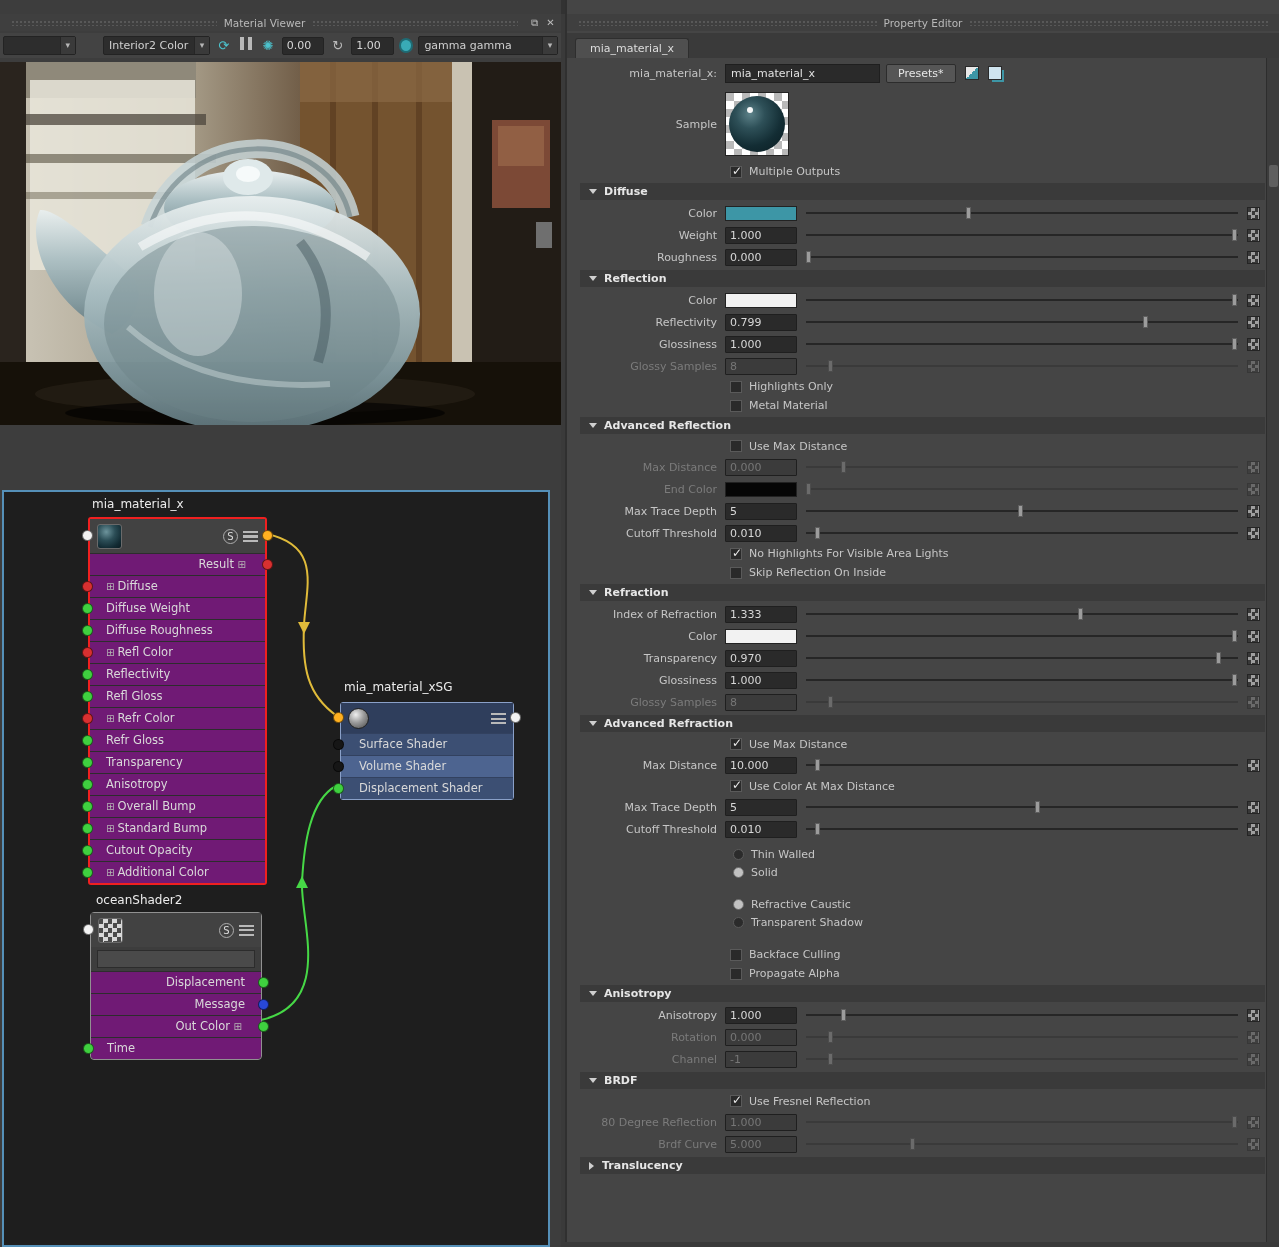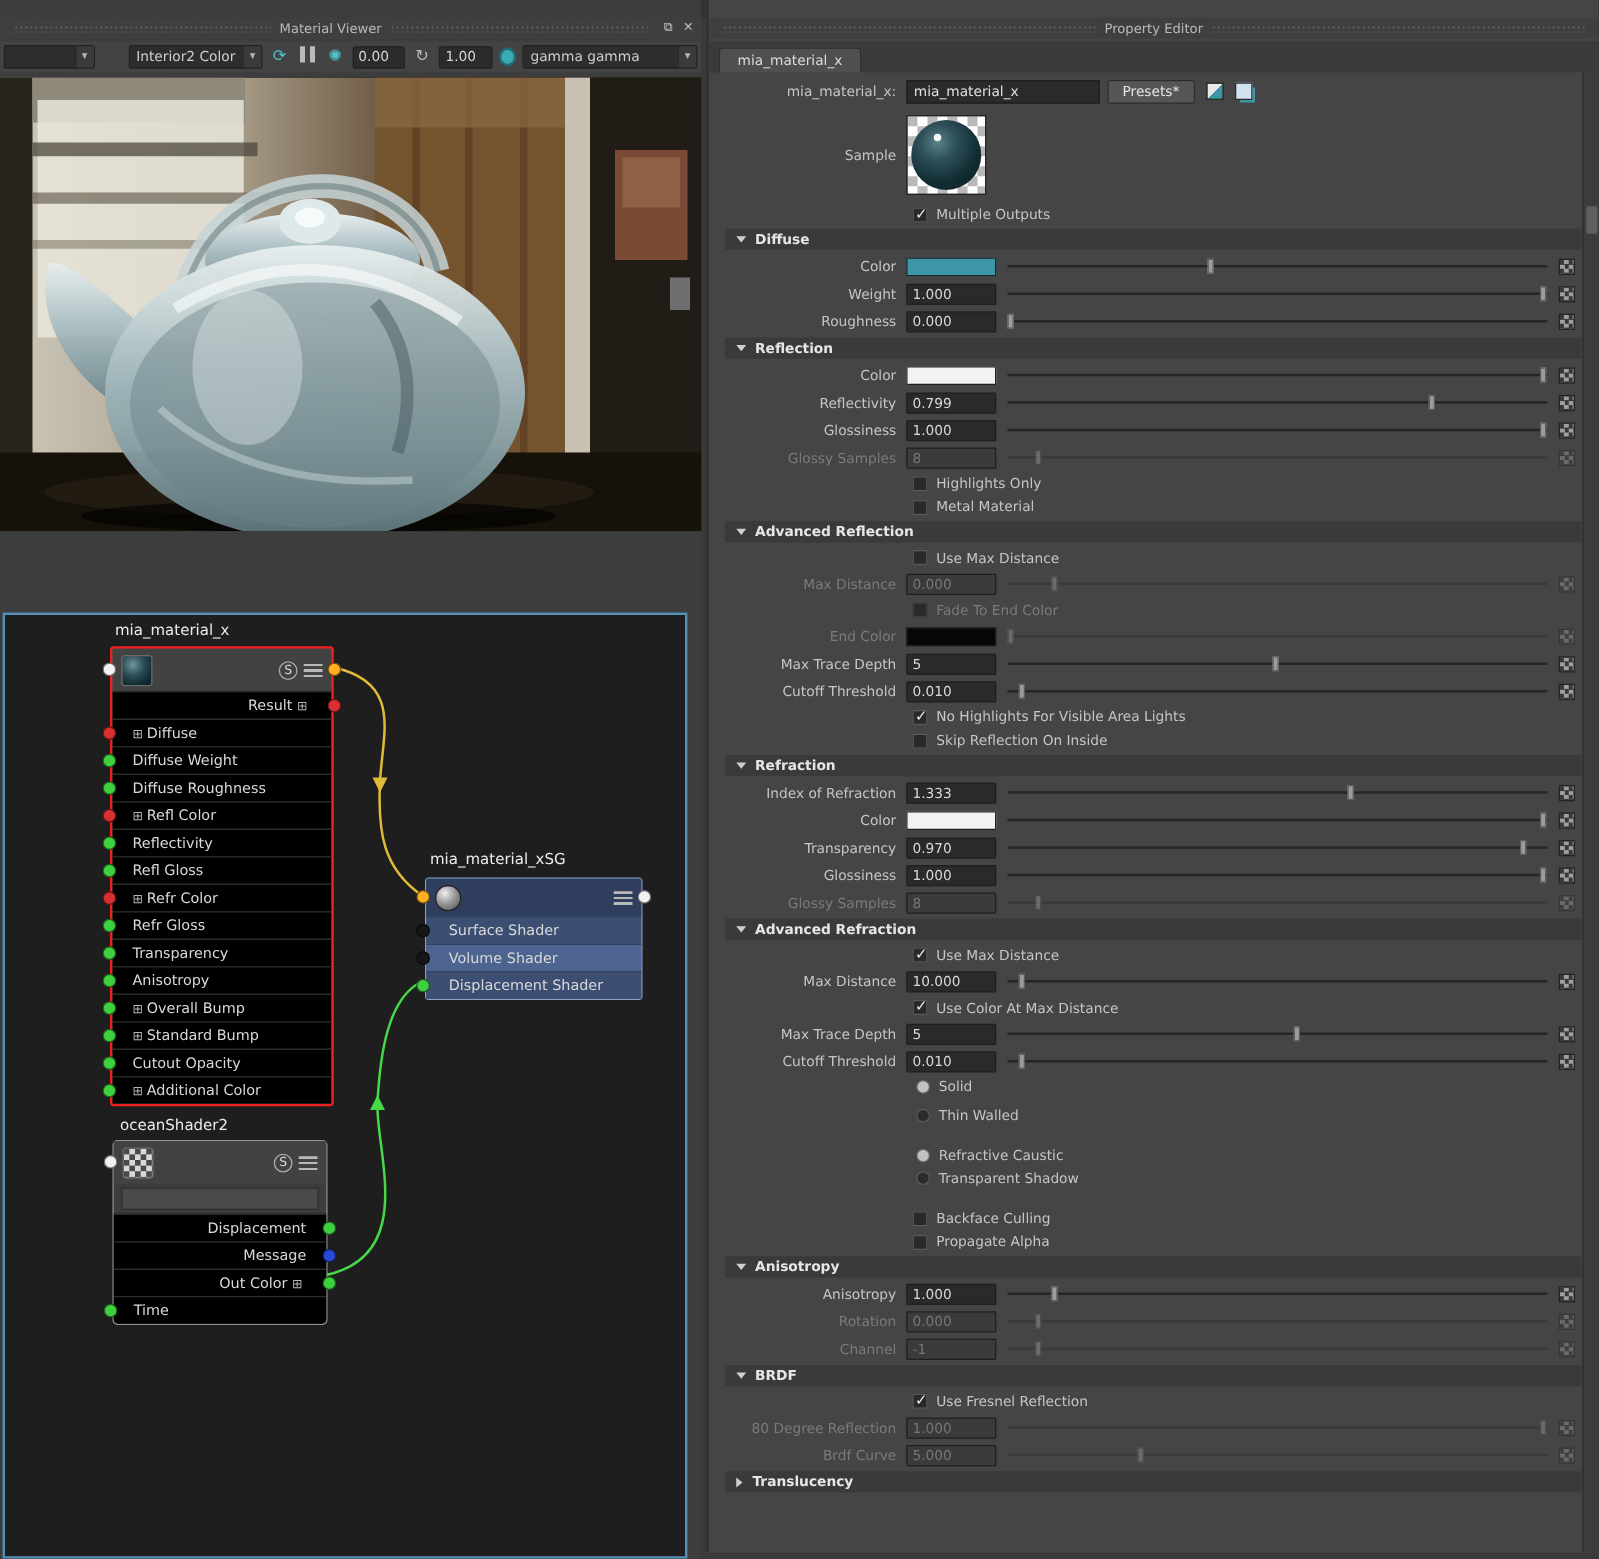--- a/index.html
+++ b/index.html
@@ -24,21 +24,21 @@
   .pause-bars { width:12px; height:13px; background:linear-gradient(90deg,#b9b9b9 0 4px, transparent 4px 8px, #b9b9b9 8px 12px); }
   .on-circle { width:15px; height:15px; border-radius:50%; background:#39aab6; border:2px solid #1f6a73; }
 
   .viewport { position:absolute; top:62px; left:0; width:561px; height:363px; background:#0c0c0c; }
   .mv-spacer { position:absolute; top:425px; left:0; width:561px; height:65px; background:#3d3d3d; }
 
   
   .node-editor { position:absolute; left:2px; top:490px; width:548px; height:757px; background:#1e1e1e; border:2px solid #5590b8; }
   .node-label { position:absolute; color:#ececec; font-size:12px; white-space:nowrap; }
   .node { position:absolute; font-size:11.5px; color:#d9d9d9; }
-  .nrow { position:relative; height:22px; line-height:21px; background:#000000; border-top:1px solid #2d2d2d; padding-left:16px; white-space:nowrap; }
+  .nrow { position:relative; height:22px; line-height:21px; background:#701a75; border-top:1px solid #2d2d2d; padding-left:16px; white-space:nowrap; }
   .nrow.r { text-align:right; padding-left:0; padding-right:16px; }
   .nheader { position:relative; height:34px; background:#424242; display:flex; align-items:center; gap:5px; padding:0 7px; }
   .node-swatch { width:25px; height:25px; border-radius:3px; border:1px solid #6a6a6a;
       background:radial-gradient(circle at 36% 30%, #6d949c 0%, #2c4e57 40%, #122b33 75%, #0a1b21 100%); }
   .node-swatch.checker { background:repeating-conic-gradient(#d8d8d8 0% 25%, #4a4a4a 0% 50%); background-size:9px 9px; }
   .node-swatch.graysphere { width:21px; height:21px; border-radius:50%; border:1px solid #222;
       background:radial-gradient(circle at 36% 30%, #efefef 0%, #9a9a9a 45%, #4a4a4a 100%); }
   .sp { flex:1; }
   .badge-s { width:15px; height:15px; border-radius:50%; border:1px solid #adadad; color:#dcdcdc; font-size:10px; line-height:14px; text-align:center; }
   .bars { width:15px; height:11px; background:repeating-linear-gradient(#b9b9b9 0 2px, transparent 2px 4.5px); }
@@ -397,24 +397,20 @@
     </div>
     <div class="prow">
       <span class="plabel dim">Max Distance</span>
       <span class="pfield fdim">0.000</span>
       <span class="slider sdim">
           <i class="track"></i>
           <i class="handle" style="left:8%"></i>
         </span>
       <span class="map-btn mdim"></span>
     </div>
-    <div class="cbrow" style="height:20px">
-      <span class="cb cdim"></span>
-      <span class="cblabel dim">Fade To End Color</span>
-    </div>
     <div class="prow">
       <span class="plabel dim">End Color</span>
       <span class="swatch" style="background-color: rgb(6, 6, 6);"></span>
       <span class="slider sdim">
           <i class="track"></i>
           <i class="handle" style="left:0"></i>
         </span>
       <span class="map-btn mdim"></span>
     </div>
     <div class="prow">
@@ -526,28 +522,28 @@
     </div>
     <div class="prow">
       <span class="plabel">Cutoff Threshold</span>
       <span class="pfield">0.010</span>
       <span class="slider">
           <i class="track"></i>
           <i class="handle" style="left:2%"></i>
         </span>
       <span class="map-btn"></span>
     </div>
+    <div class="radrow" style="margin-top:5px">
+      <span class="radio"></span>
+      <span class="cblabel">Thin Walled</span>
+    </div>
     <div class="radrow">
       <span class="radio selected"></span>
       <span class="cblabel">Solid</span>
     </div>
-    <div class="radrow" style="margin-top:5px">
-      <span class="radio"></span>
-      <span class="cblabel">Thin Walled</span>
-    </div>
     <div class="radrow" style="margin-top:14px">
       <span class="radio selected"></span>
       <span class="cblabel">Refractive Caustic</span>
     </div>
     <div class="radrow">
       <span class="radio"></span>
       <span class="cblabel">Transparent Shadow</span>
     </div>
     <div class="cbrow" style="margin-top:14px">
       <span class="cb"></span>

